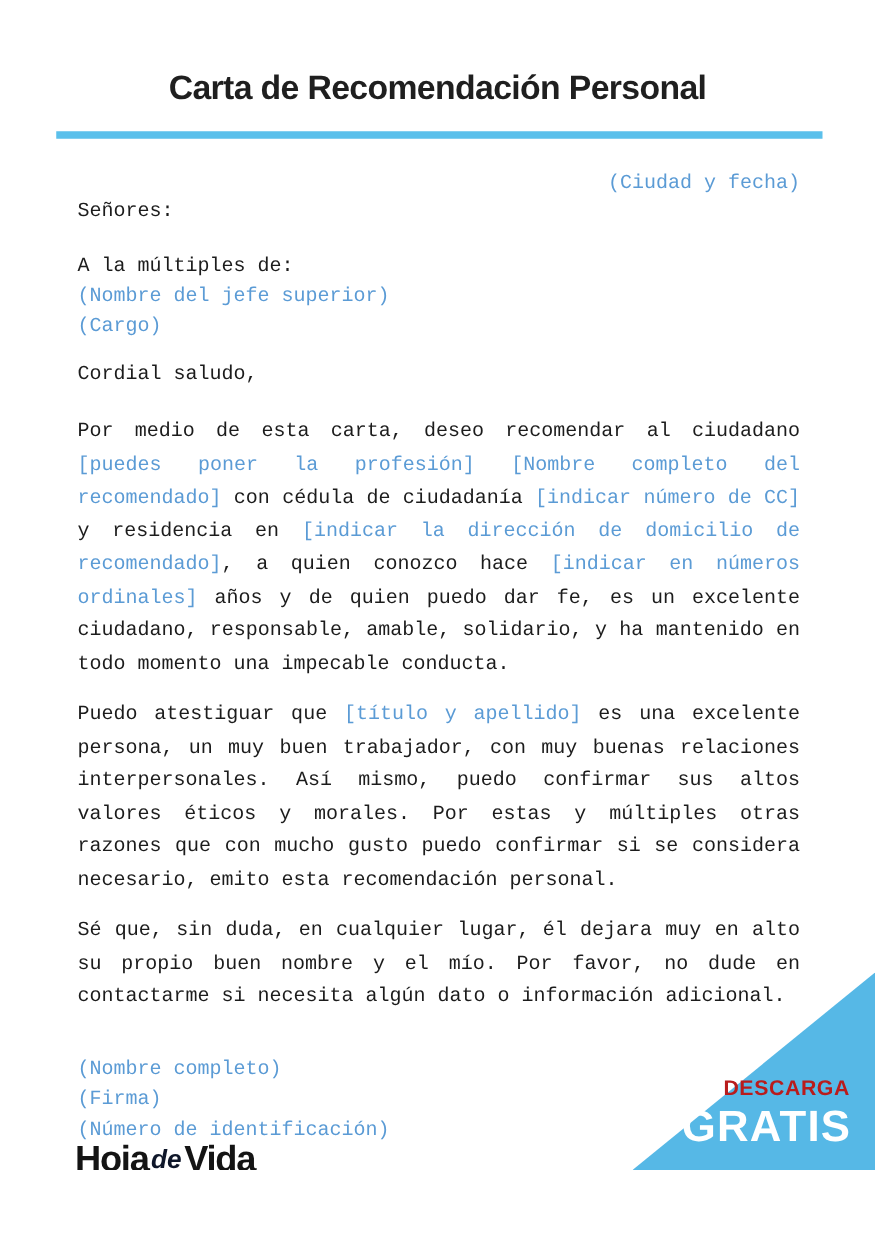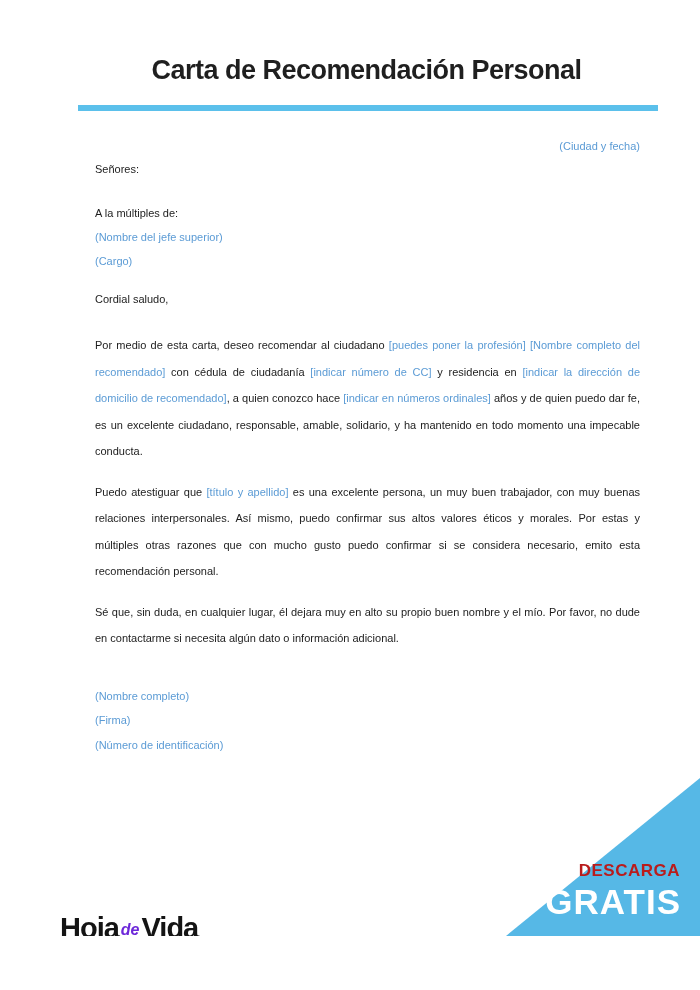--- a/index.html
+++ b/index.html
@@ -9,39 +9,39 @@
     font-family: "Liberation Sans", sans-serif;
     color: #1c1c1c;
     width: 700px;
   }
   .page {
     position: relative;
     width: 700px;
     height: 936px;
     background: #ffffff;
     overflow: hidden;
-    padding-left: 33px;
   }
   .page-title {
     margin-top: 54px;
     text-align: center;
     font-size: 27px;
     line-height: 32px;
     font-weight: bold;
     letter-spacing: -0.5px;
     color: #1f1f1f;
   }
   .divider {
     height: 6px;
     margin: 19px 42px 0 45px;
     background: #5BC0EB;
   }
   .content {
     margin: 0 60px 0 62px;
-    font-size: 11px;
+    font-size: 16px;
+    font-family: Liberation Mono, monospace;
   }
   .ph-text { color: #5B9BD5; }
   .date-line {
     margin-top: 25px;
     text-align: right;
     line-height: 20px;
   }
   .recipient-block {
     margin-top: 1px;
     line-height: 25px;
@@ -70,22 +70,22 @@
     position: absolute;
     left: 60px;
     top: 911px;
     font-size: 29px;
     font-weight: bold;
     letter-spacing: -1px;
     color: #141414;
     line-height: 34px;
   }
   .logo-de {
-    color: #6d28d9;
-    font-size: 16px;
+    color: #0f172a;
+    font-size: 21px;
     font-style: italic;
     margin: 0 2px;
     position: relative;
     top: -3px;
     letter-spacing: 0;
   }
   .website {
     position: absolute;
     left: 47px;
     top: 948px;

